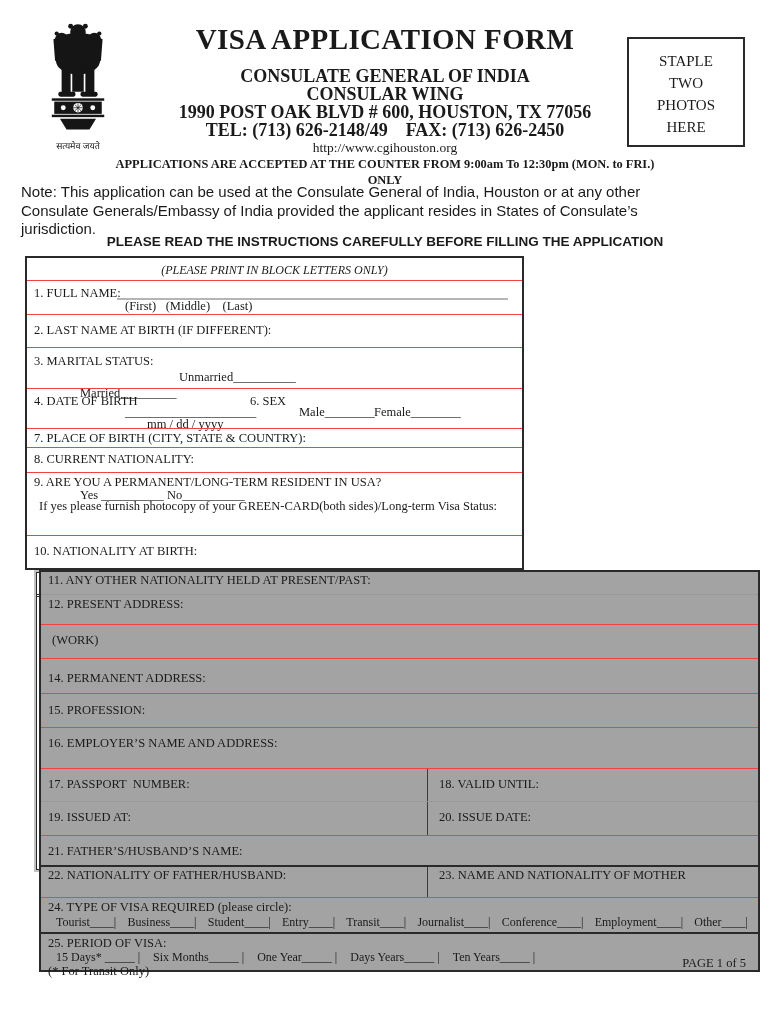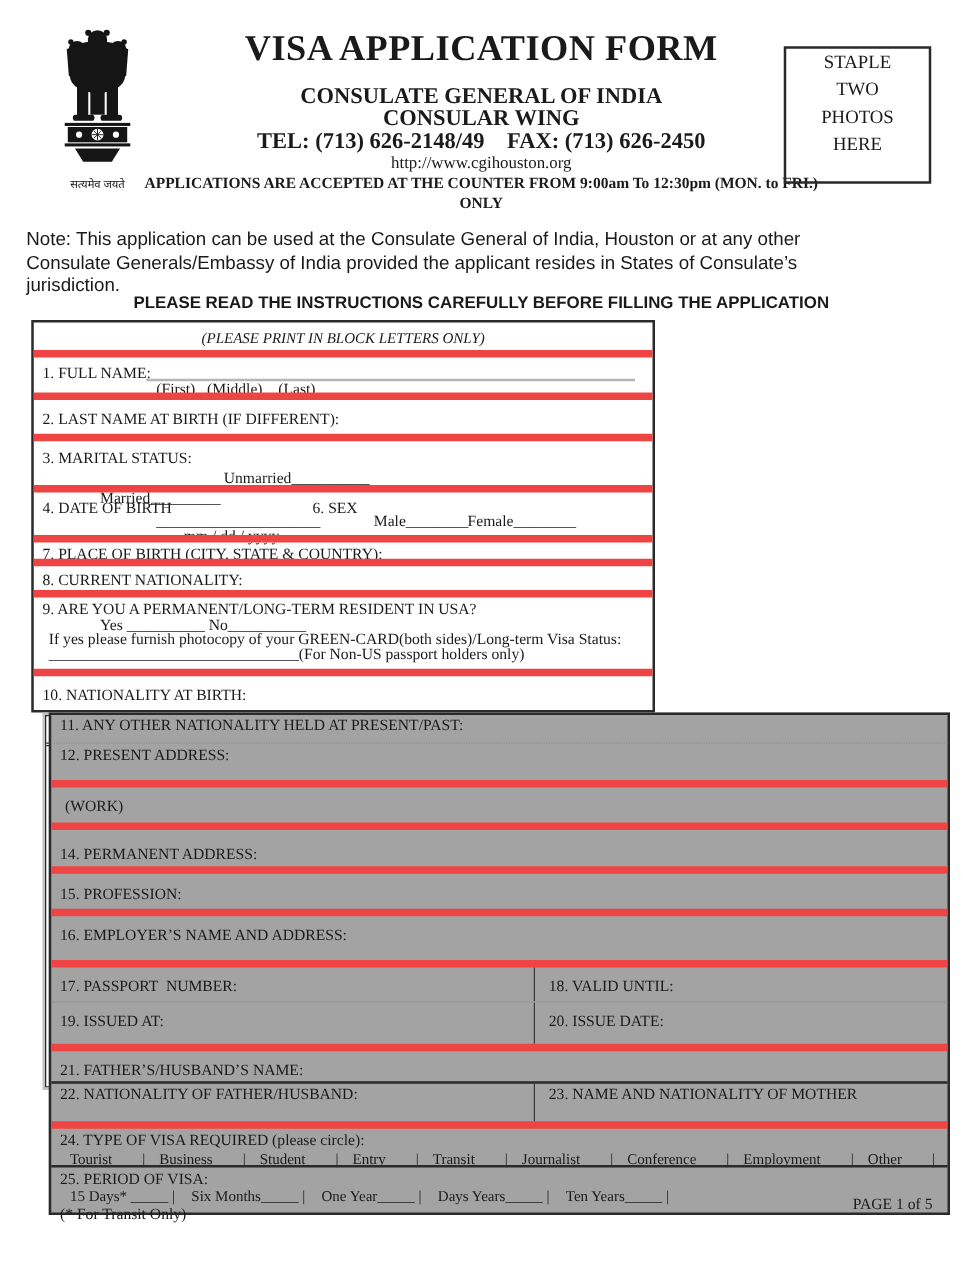--- a/index.html
+++ b/index.html
@@ -13,36 +13,36 @@
   .emblem { position:absolute; left:34px; top:18px; width:88px; text-align:center; }
   .emblem-caption { font-size:9px; line-height:10px; margin-top:1px; color:#151515; }
   .hdr-center { position:absolute; left:115px; top:24px; width:540px; text-align:center; }
   .title { margin:0 0 12px 0; font-size:29px; line-height:31px; font-weight:bold; letter-spacing:0.4px; }
   .org  { font-size:18px; font-weight:bold; line-height:18px; }
   .web  { font-size:13.5px; line-height:17px; }
   .counter { font-size:12.4px; font-weight:bold; line-height:16px; }
   .staple {
     position:absolute; left:627px; top:37px; width:118px; height:110px;
     border:2px solid #2a2a2a; box-sizing:border-box; text-align:center;
-    font-size:15px; line-height:22px; 
+    font-size:15px; line-height:22px; padding-top:11px;
   }
   .note {
     position:absolute; left:21px; top:183px; width:660px;
     font-family:"Liberation Sans", sans-serif; font-size:15px; line-height:18.5px;
   }
   .instruction {
     position:absolute; left:0; top:234px; width:770px; text-align:center;
     font-family:"Liberation Sans", sans-serif; font-size:13.5px; font-weight:bold;
   }
   
   .form-top { position:absolute; left:25px; top:256px; width:721px; display:flex; align-items:flex-start;flex-direction:column; }
   .lt { width:495px; border:2px solid #2a2a2a; box-sizing:content-box; background:#fff; }
   .fb { position:absolute; left:39px; top:570px; width:721px; border:2px solid #2a2a2a; box-sizing:border-box; background:#a3a3a3; }
   .r { position:relative; box-sizing:border-box; }
-  .bt  { border-top:6px solid #ef4444; }
+  .bt  { border-top:1px solid #ef4444; }
   .bt2 { border-top:2px solid #2a2a2a; }
   .btl { border-top:1px dotted #8f8f8f; }
   .lbl { position:absolute; font-size:12.5px; line-height:13px; white-space:pre; }
   .print-row { text-align:center; font-style:italic; font-size:12px; padding-top:5px; }
   .fill { position:absolute; height:0; border-bottom:2px solid #b5b5b5; }
   .split { display:flex; height:100%; }
   .c1 { position:relative; width:387px; border-right:1px solid #3a3a3a; box-sizing:border-box; }
   .c2 { position:relative; flex:1; }
   .opts { position:absolute; left:15px; right:10px; display:flex; justify-content:space-between; font-size:12px; white-space:pre; }
   .opts2 { position:absolute; left:15px; display:flex; gap:13px; font-size:12px; white-space:pre; }
@@ -95,20 +95,21 @@
       <circle cx="32" cy="109.5" r="3" fill="#ffffff"></circle>
       <circle cx="68" cy="109.5" r="3" fill="#ffffff"></circle>
     </svg>
     <div class="emblem-caption">सत्यमेव जयते</div>
   </div>
 
   <div class="hdr-center">
     <h1 class="title">VISA APPLICATION FORM</h1>
     <div class="org">CONSULATE GENERAL OF INDIA</div>
     <div class="org">CONSULAR WING</div>
+    <div class="org">1990 POST OAK BLVD # 600, HOUSTON, TX 77056</div>
     <div class="org" style="white-space:pre;">TEL: (713) 626-2148/49    FAX: (713) 626-2450</div>
     <div class="web">http://www.cgihouston.org</div>
     <div class="counter">APPLICATIONS ARE ACCEPTED AT THE COUNTER FROM 9:00am To 12:30pm (MON. to FRI.) ONLY</div>
   </div>
 
   <div class="staple">
     <div>STAPLE</div>
     <div>TWO</div>
     <div>PHOTOS</div>
     <div>HERE</div>
@@ -155,21 +156,20 @@
 
       <div class="r bt" style="height:25px;">
         <span class="lbl" style="left:7px; top:5px;">8. CURRENT NATIONALITY:</span>
       </div>
 
       <div class="r bt" style="height:63px;">
         <span class="lbl" style="left:7px; top:3px;">9. ARE YOU A PERMANENT/LONG-TERM RESIDENT IN USA?</span>
         <span class="lbl" style="left:53px; top:16px;">Yes __________</span>
         <span class="lbl" style="left:140px; top:16px;">No__________</span>
         <span class="lbl" style="left:12px; top:27px;">If yes please furnish photocopy of your GREEN-CARD(both sides)/Long-term Visa Status:</span>
-        <span class="lbl" style="left:12px; top:39px;">________________________________(For Non-US passport holders only)</span>
       </div>
 
       <div class="r bt" style="height:33px;">
         <span class="lbl" style="left:7px; top:9px;">10. NATIONALITY AT BIRTH:</span>
       </div>
     </div>
 
     <div class="office">
       <div class="office-h">FOR OFFICE USE ONLY</div>
       <div class="office-b">

